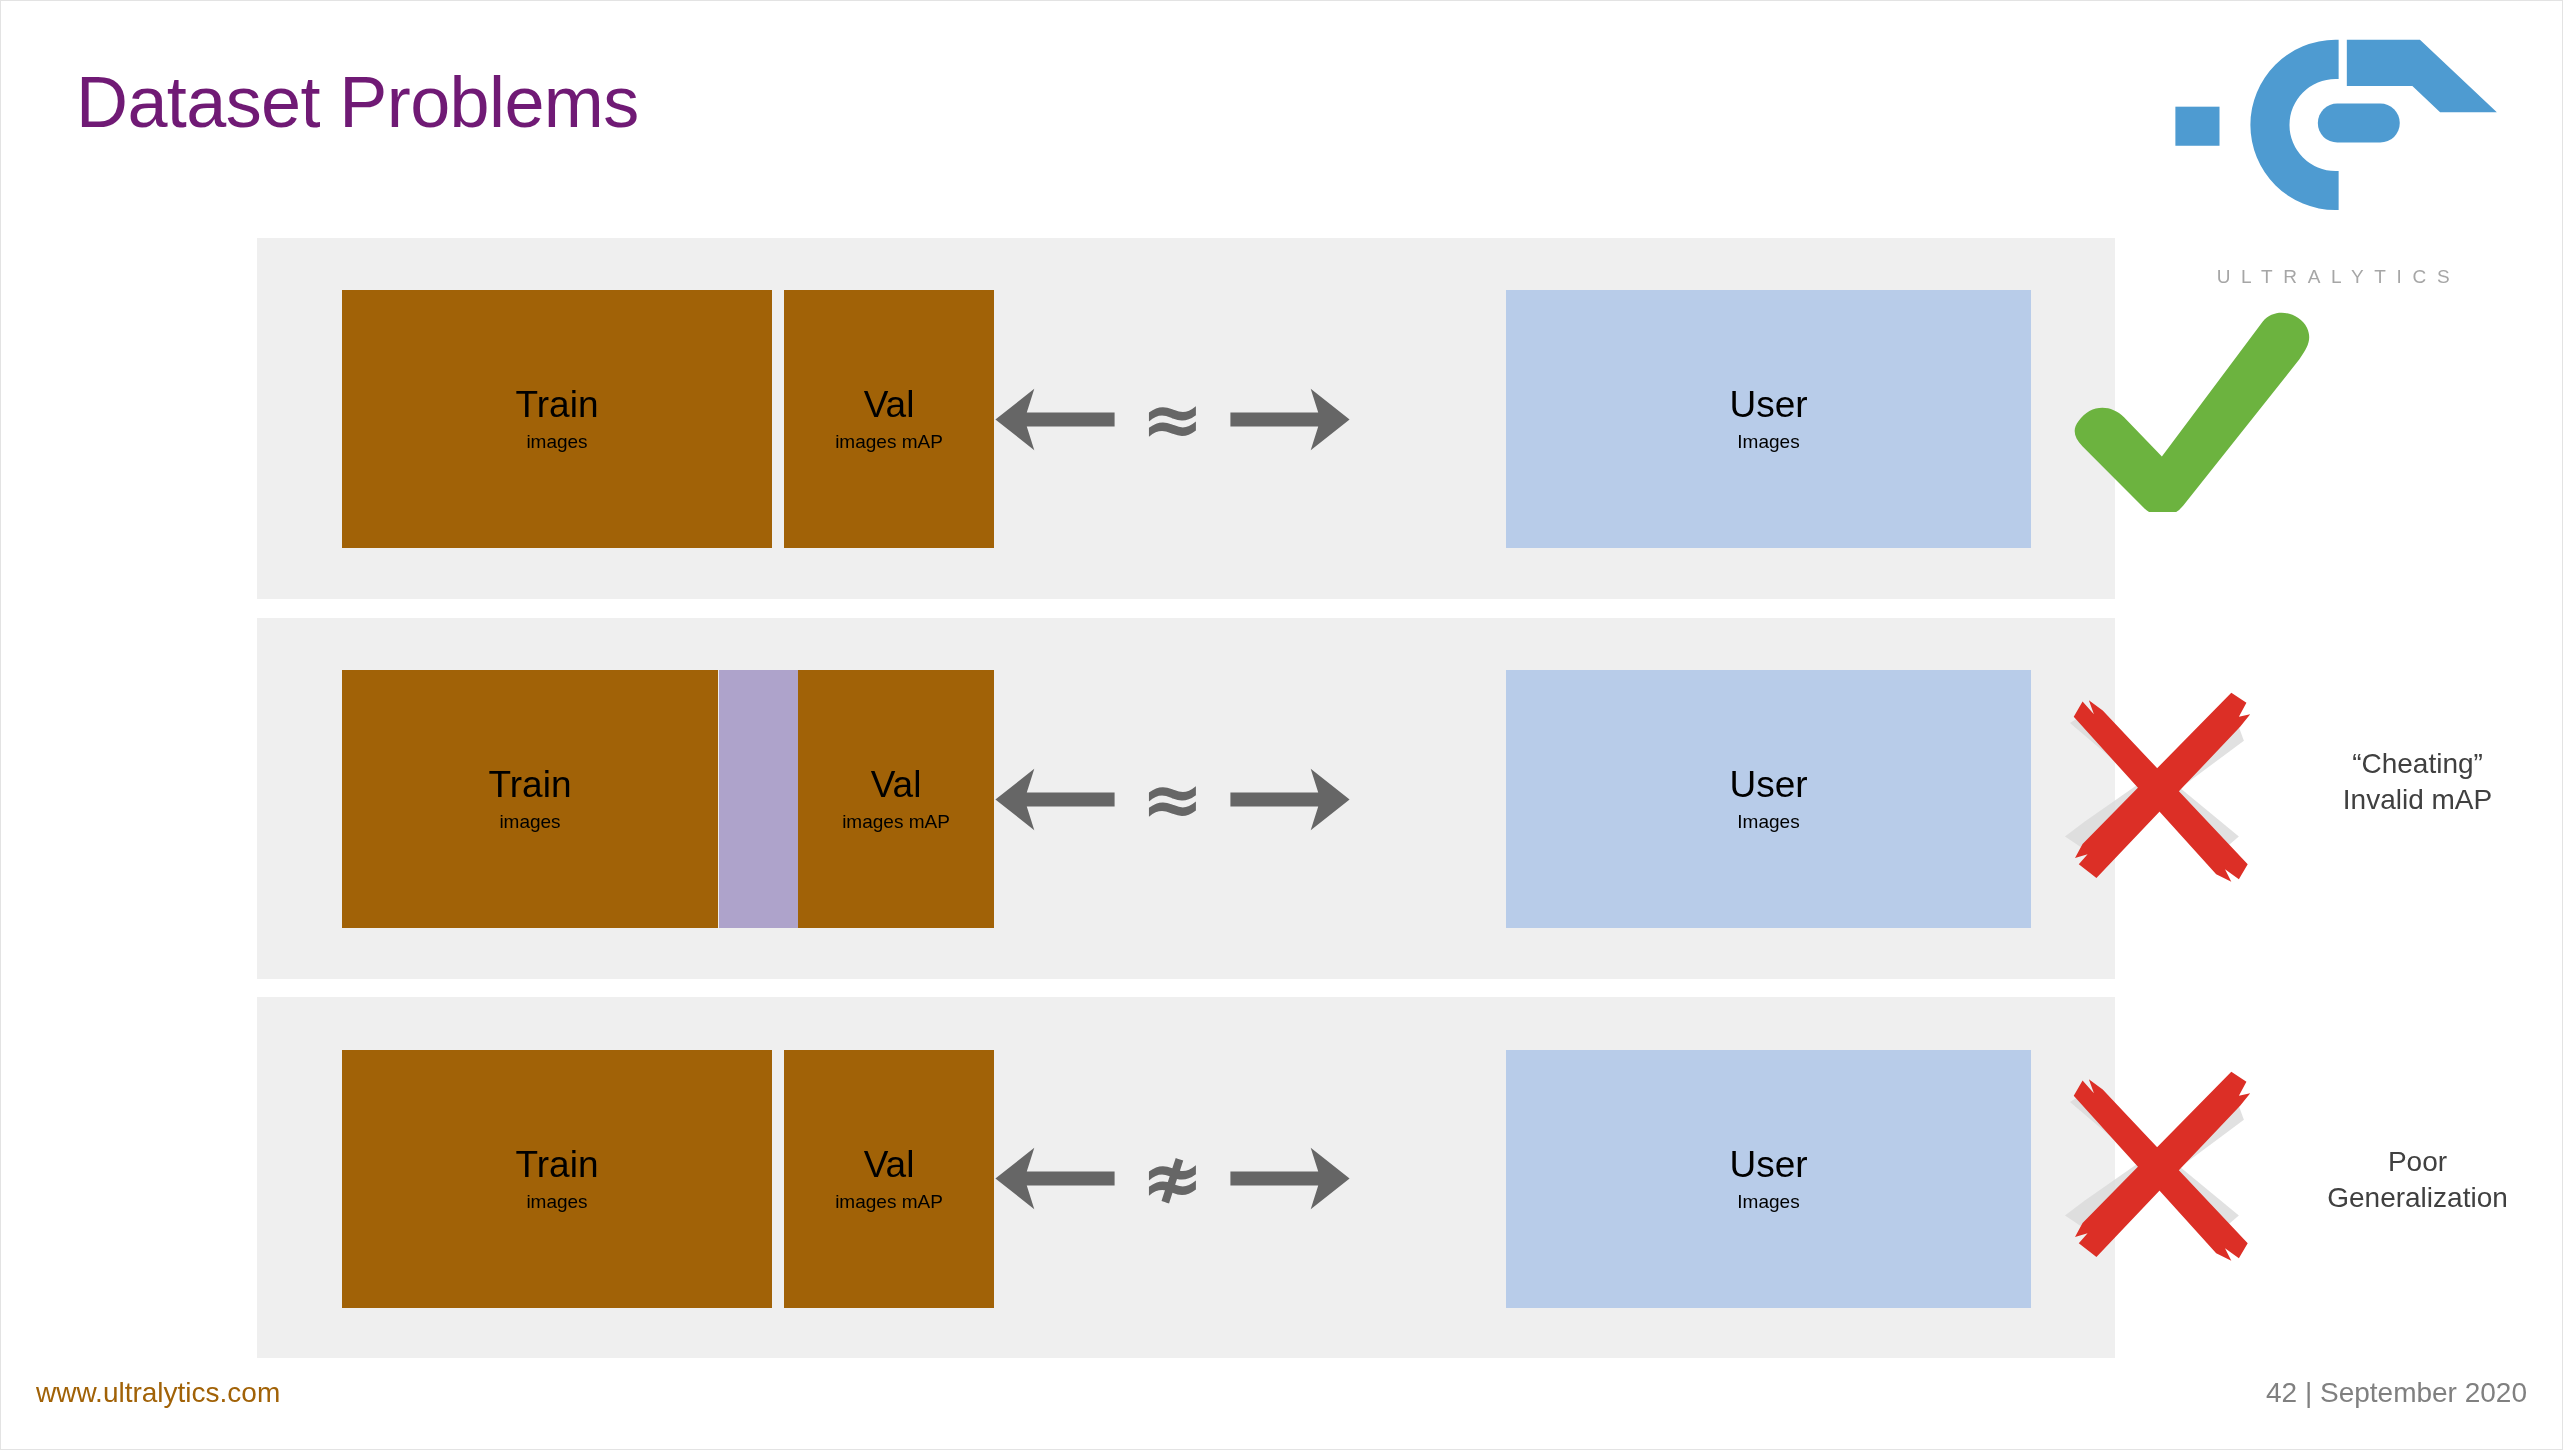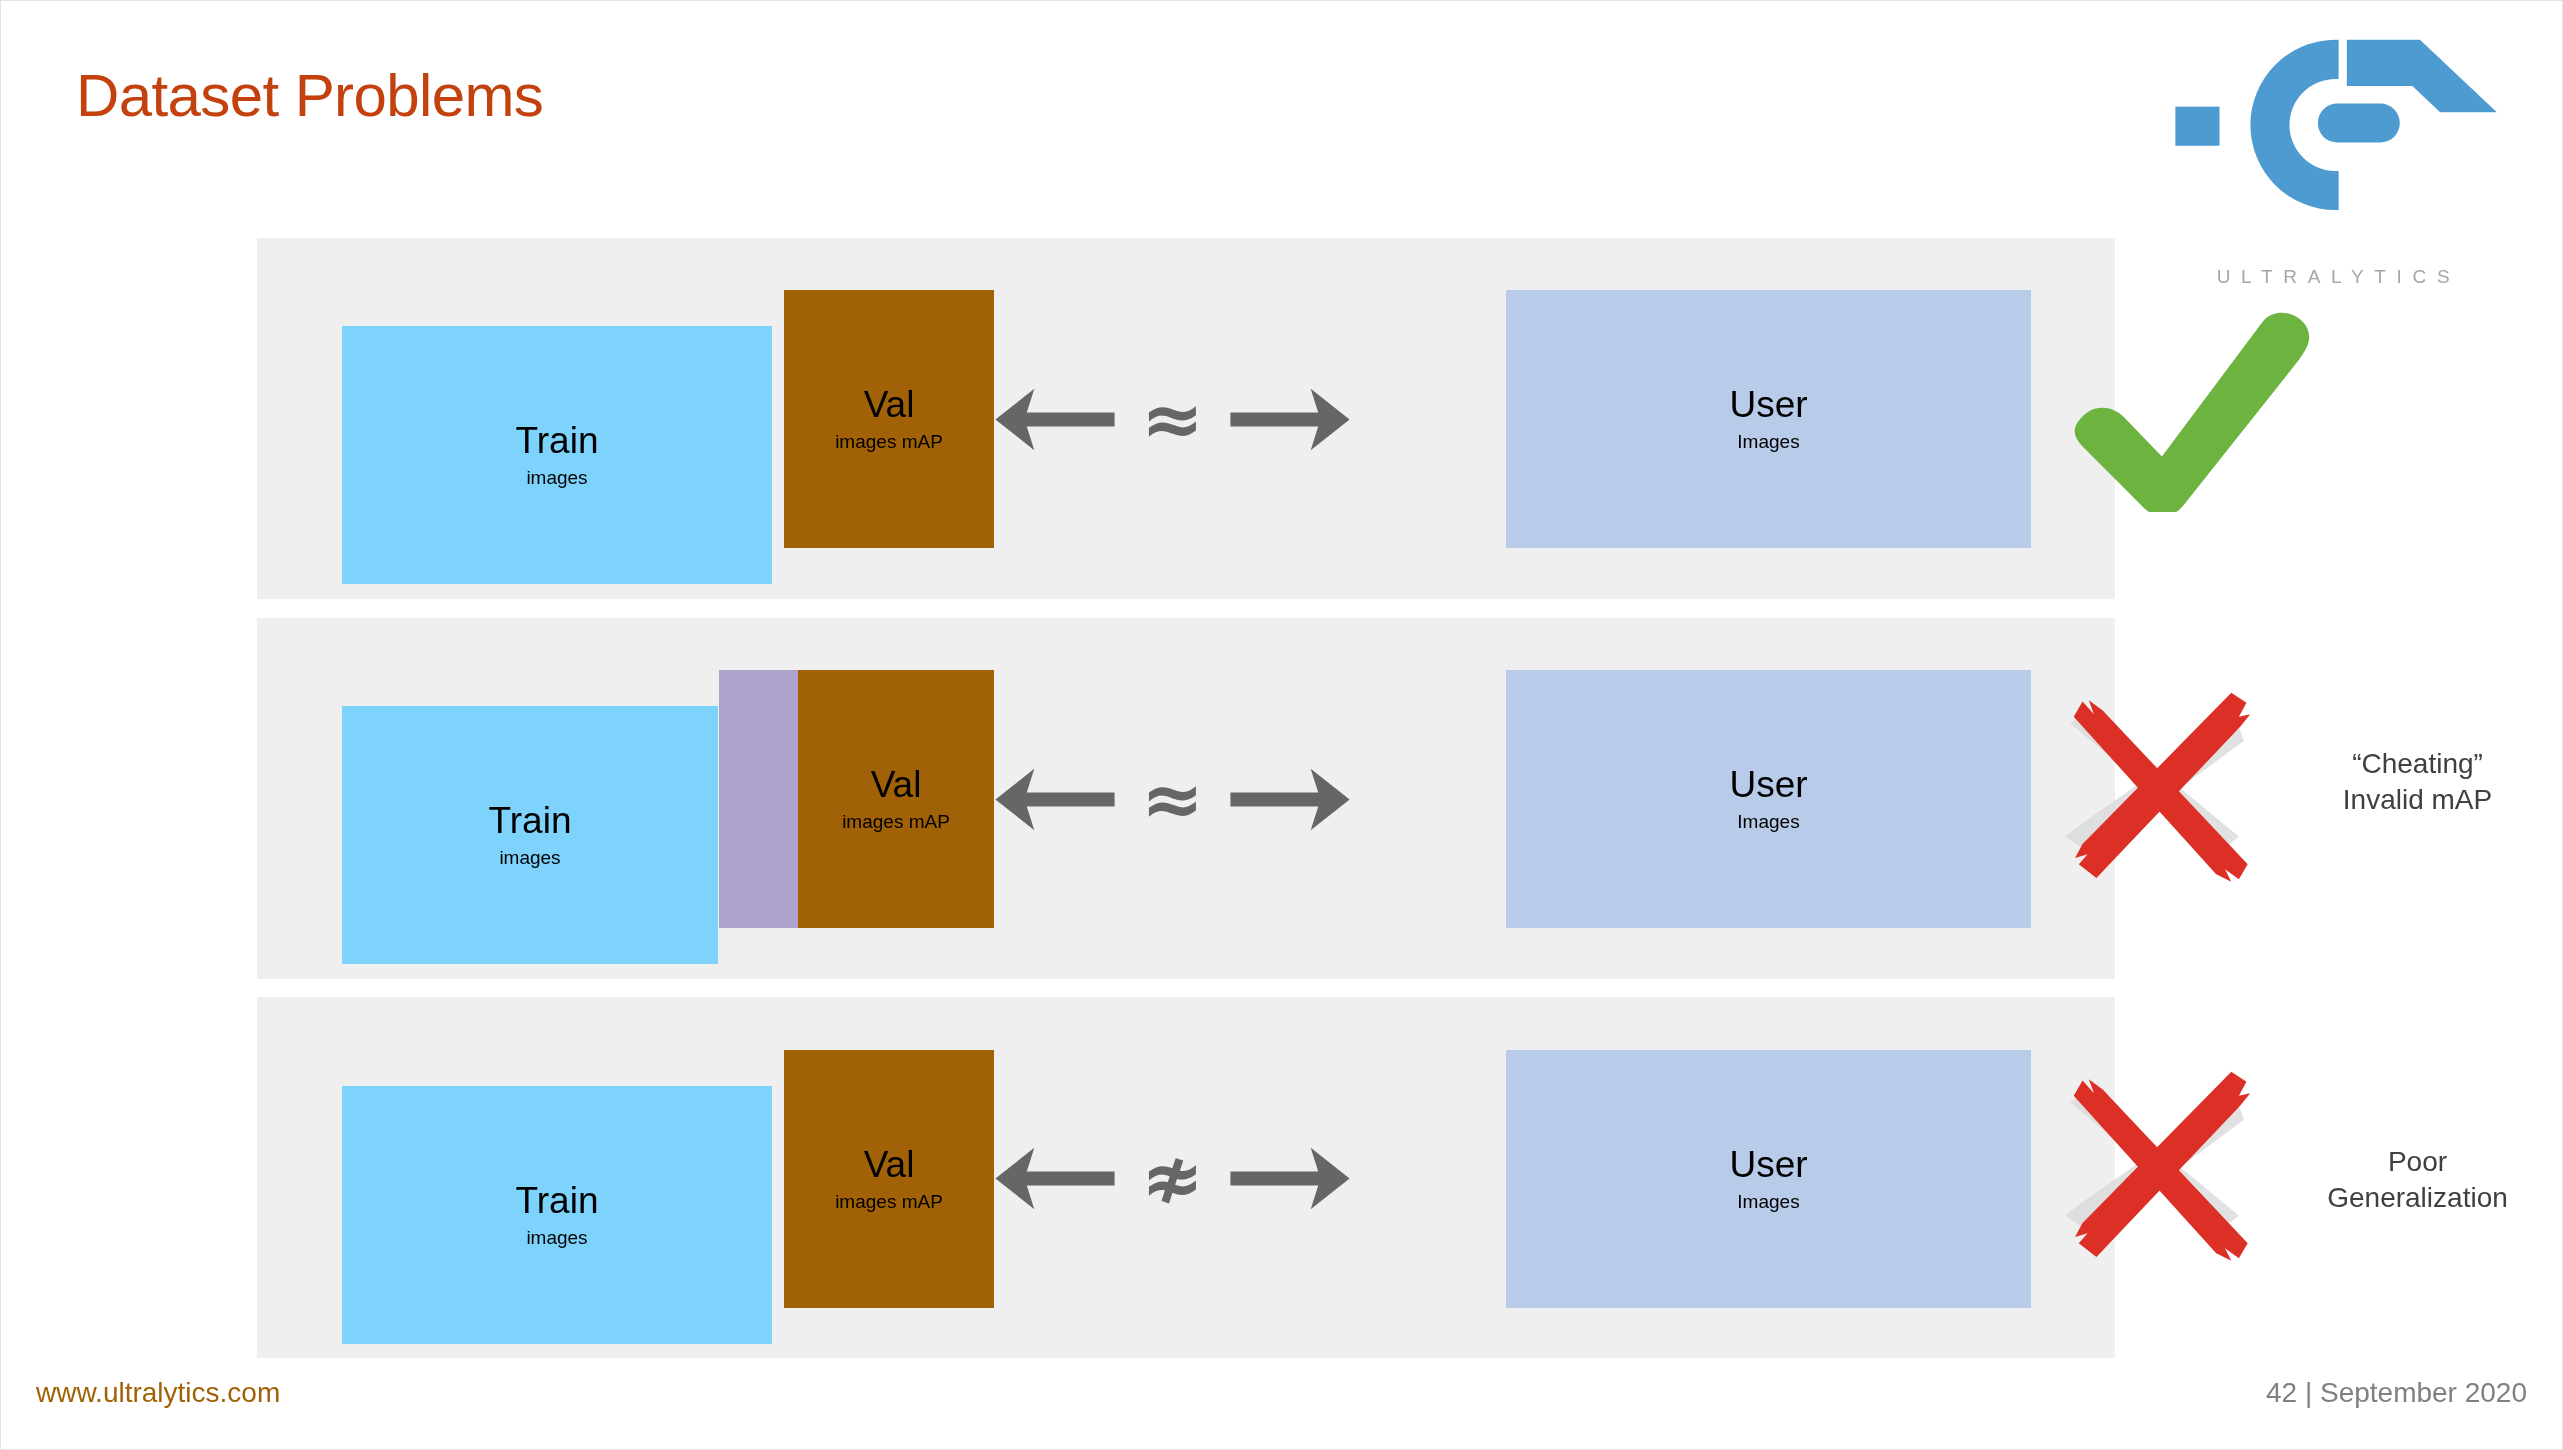--- a/index.html
+++ b/index.html
@@ -6,38 +6,38 @@
   body{font-family:"Liberation Sans",sans-serif;}
   #slide{
     position:relative;width:2563px;height:1450px;
     background:#ffffff;overflow:hidden;
     box-shadow:0 1.3px 6.3px rgba(0,0,0,.18);
     border:0.6px solid #e3e3e3;box-sizing:border-box;
   }
   
   #title{
     position:absolute;left:75px;top:60px;
-    font-size:60px;color:#c2410c;letter-spacing:-0.6px;
+    font-size:72px;color:#701a75;letter-spacing:-0.6px;
     white-space:nowrap;
   }
   
   #logo-wrap{position:absolute;left:2148px;top:25px;width:379px;height:272px;}
   #logo-mark{position:absolute;left:25px;top:0;width:328px;height:208px;}
   #logo-text{
     position:absolute;left:0px;top:240px;width:379px;
     text-align:center;color:#a6a6a6;font-size:19px;
     letter-spacing:10.7px;font-weight:400;
   }
   
   .panel{position:absolute;left:256px;width:1858px;background:#efefef;}
   #panel-1{top:237px;height:361px;}
   #panel-2{top:617px;height:361px;}
   #panel-3{top:996px;height:361px;}
 
-  .train-box{position:absolute;background:#7dd3fc;margin-top:36px;}
+  .train-box{position:absolute;background:#a16207;}
   .overlap-box{position:absolute;background:#aea3cb;}
   .val-box{position:absolute;background:#a16207;padding-left:41px;}
   .user-box{position:absolute;background:#b8cce9;}
 
   .box-title{
     position:absolute;left:0;right:0;text-align:center;
     font-size:37px;color:#000;line-height:1;
   }
   .box-sub{
     position:absolute;left:0;right:0;text-align:center;

